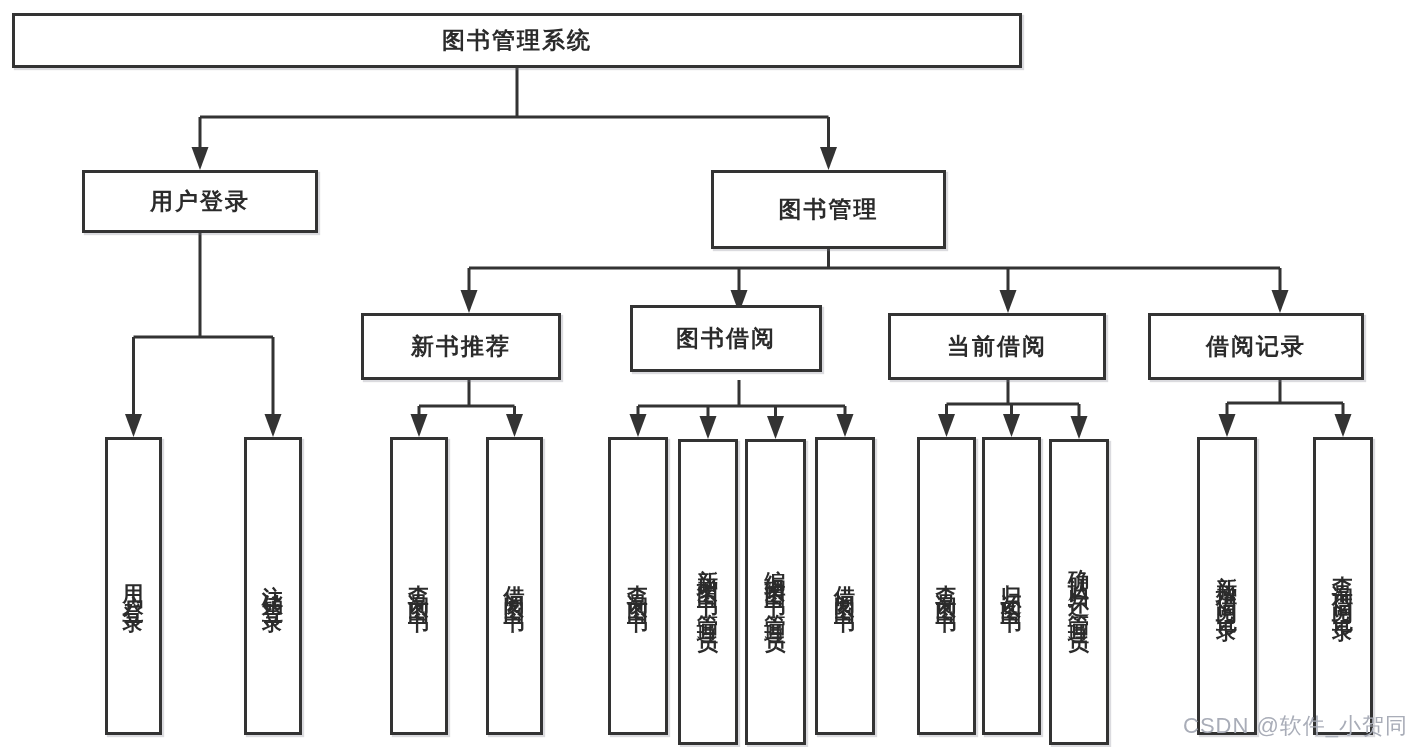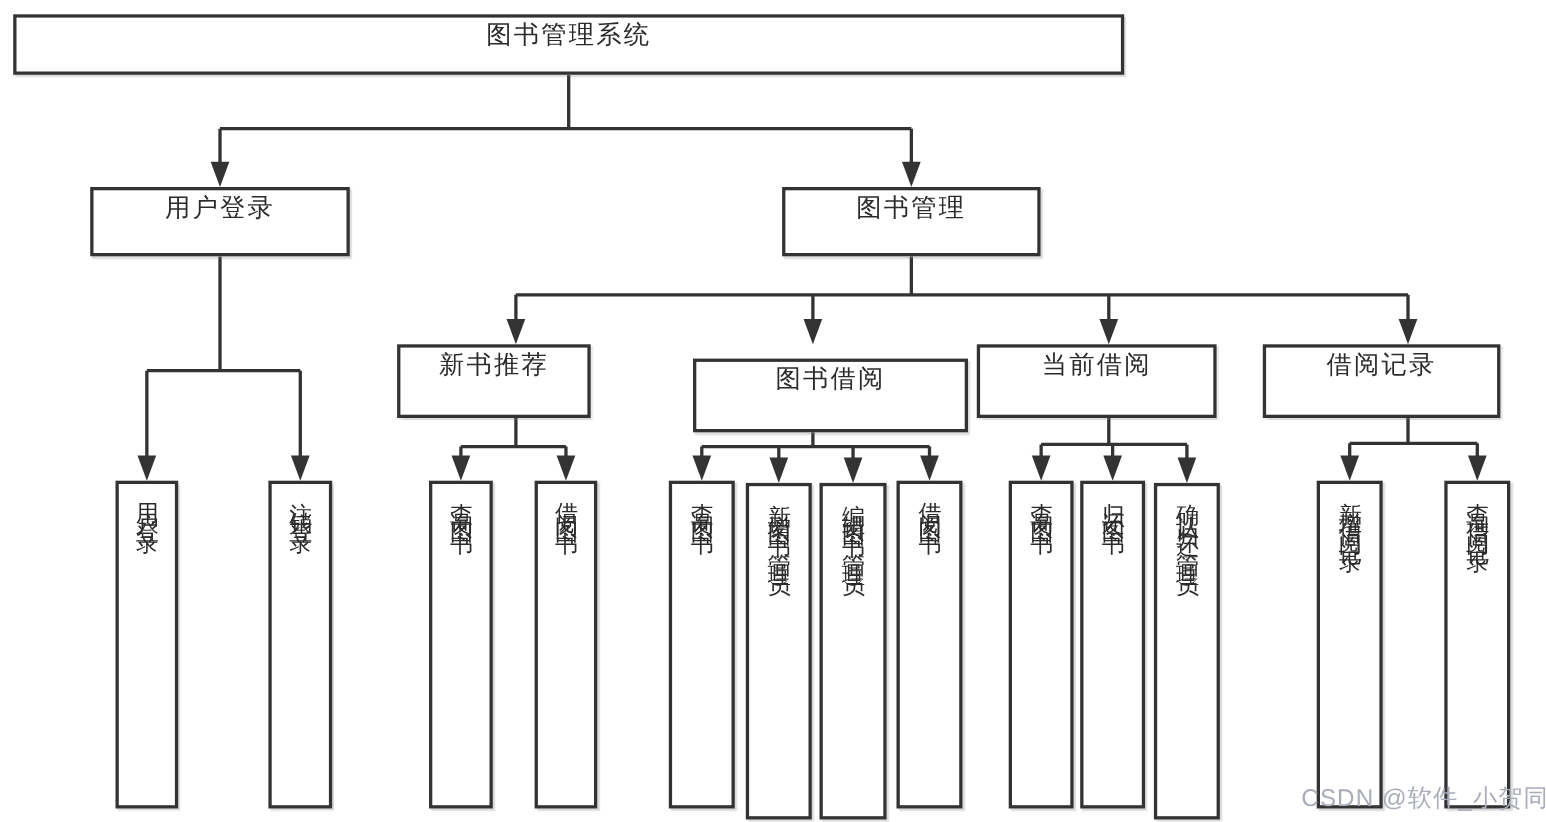--- a/index.html
+++ b/index.html
@@ -29,24 +29,25 @@
     fill: var(--c-line, #333333);
     stroke: none;
   }
   .node {
     position: absolute;
     box-sizing: border-box;
     background: var(--c-background, #ffffff);
     border: 3px solid var(--c-border, #333333);
     color: var(--c-text, #2b2b2b);
     display: flex;
-    align-items: flex-start;
+    align-items: center;
     justify-content: center;
     z-index: 2;
     box-shadow: 2px 2px 1px rgba(125,125,140,0.28);
+    font-weight: bold;
   }
   .node.h span {
     font-size: 23px;
     letter-spacing: 2px;
     white-space: nowrap;
   }
   .node.v span {
     writing-mode: vertical-rl;
     text-orientation: mixed;
     font-size: 21px;
@@ -120,28 +121,28 @@
     </g>
   </svg>
 
   <div class="node h" style="left:12px;top:13px;width:1010px;height:55px">
     <span>图书管理系统</span>
   </div>
 
   <div class="node h" style="left:82px;top:170px;width:236px;height:63px">
     <span>用户登录</span>
   </div>
-  <div class="node h" style="left:711px;top:170px;width:235px;height:63px">
+  <div class="node h" style="left:711px;top:170px;width:235px;height:79px">
     <span>图书管理</span>
   </div>
 
-  <div class="node h" style="left:361px;top:313px;width:176px;height:67px">
+  <div class="node h" style="left:361px;top:313px;width:200px;height:67px">
     <span>新书推荐</span>
   </div>
-  <div class="node h" style="left:630px;top:326px;width:250px;height:67px">
+  <div class="node h" style="left:630px;top:305px;width:192px;height:67px">
     <span>图书借阅</span>
   </div>
   <div class="node h" style="left:888px;top:313px;width:218px;height:67px">
     <span>当前借阅</span>
   </div>
   <div class="node h" style="left:1148px;top:313px;width:216px;height:67px">
     <span>借阅记录</span>
   </div>
 
   <div class="node v" style="left:105px;top:437px;width:57px;height:298px">

